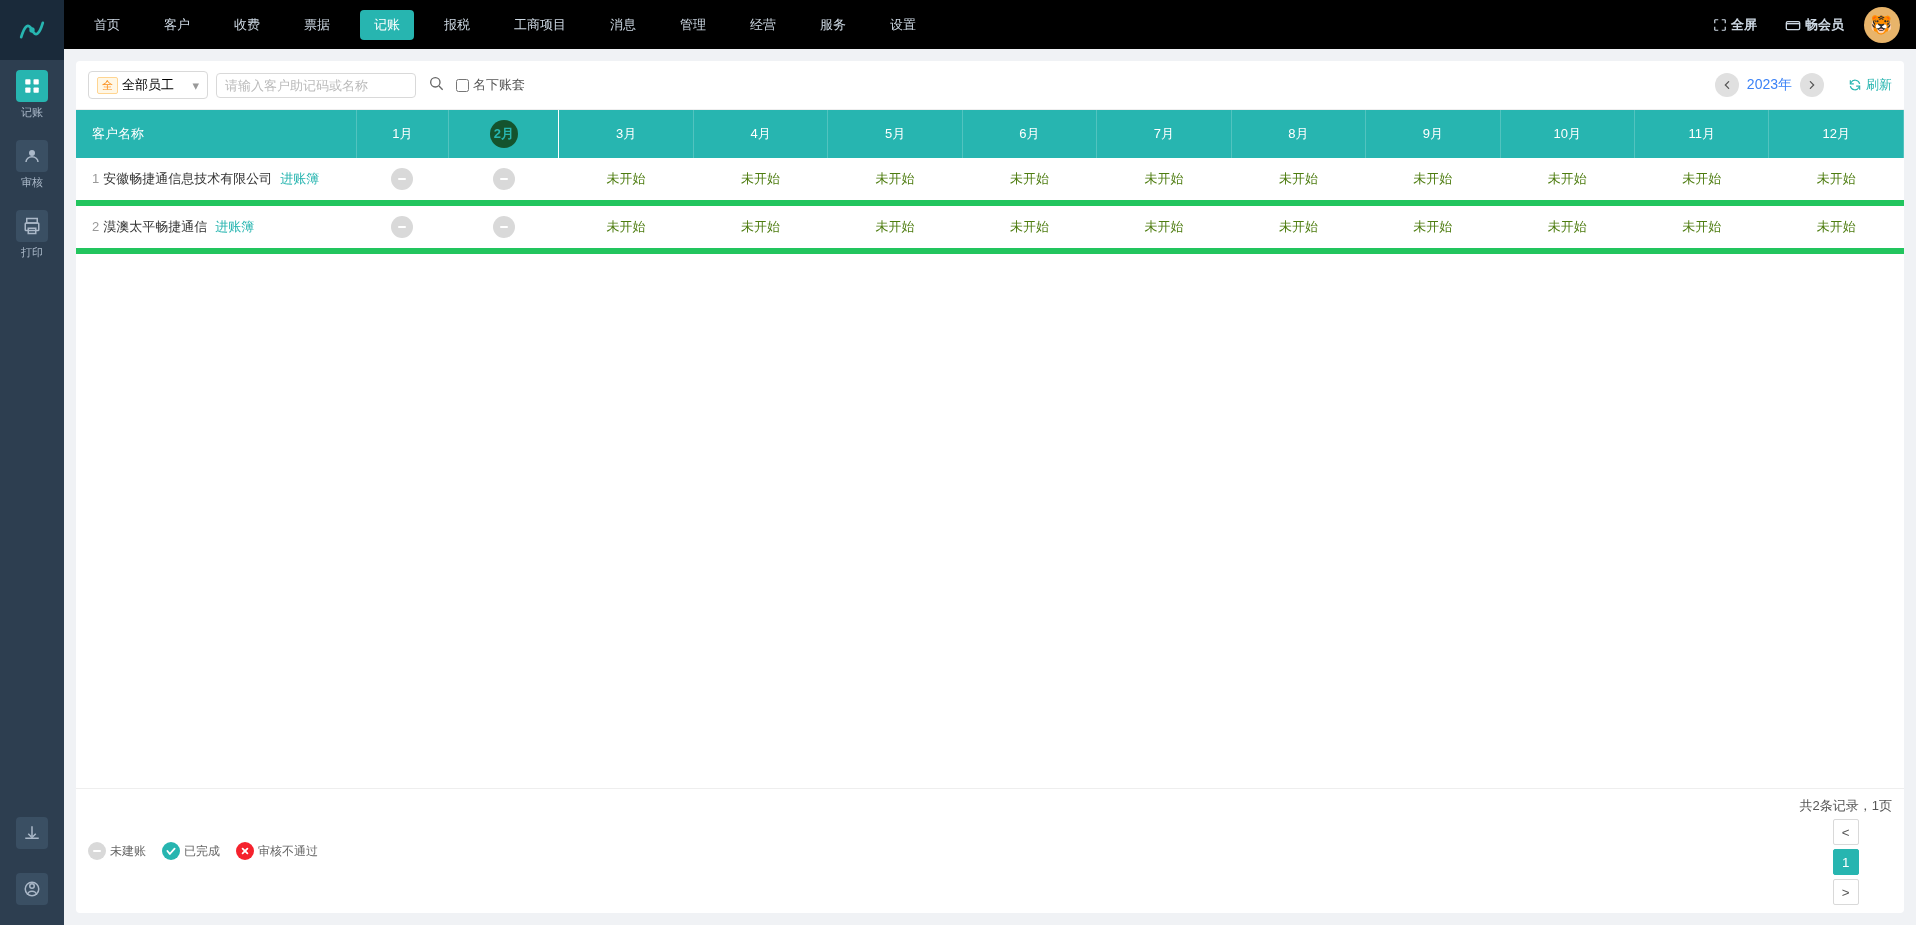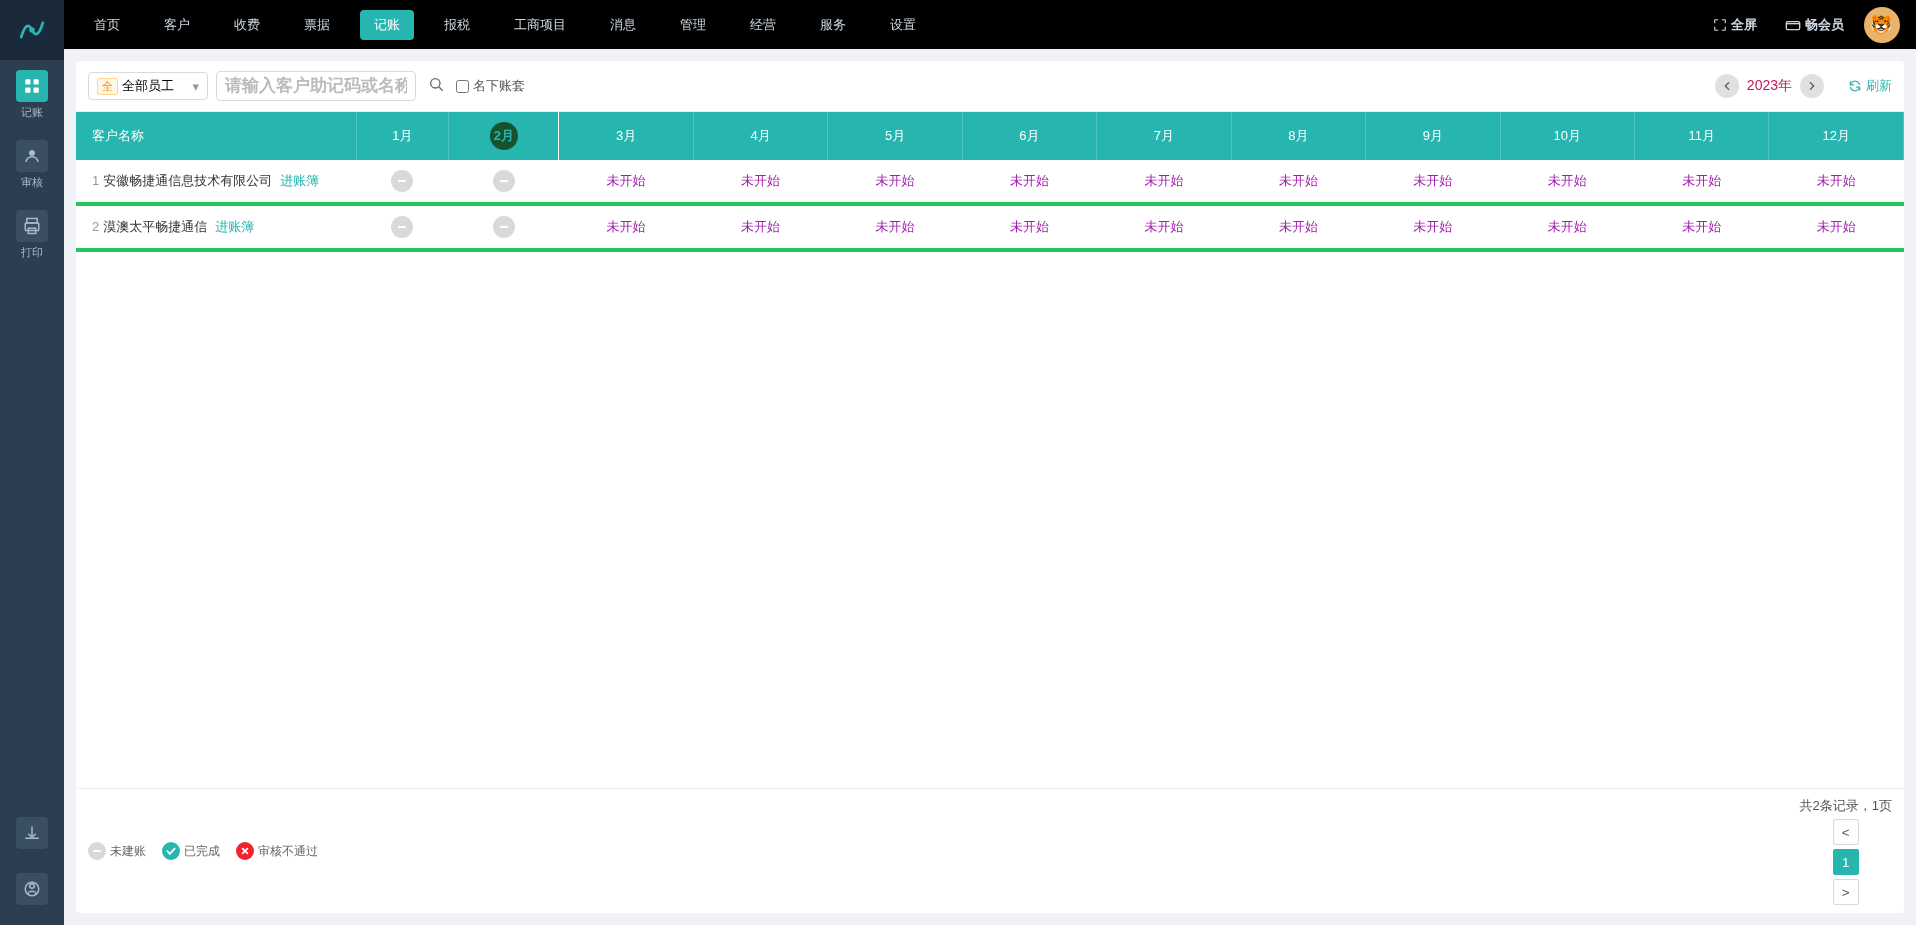--- a/index.html
+++ b/index.html
@@ -143,35 +143,34 @@
       border-radius: 2px;
       padding: 0 4px;
       font-size: 11px;
     }
     .employee-select .arrow { color: #999; margin-left: auto; }
     .search-input {
       border: 1px solid #d9d9d9;
       border-radius: 4px;
       padding: 4px 8px;
       width: 200px;
-      font-size: 17px;
+      font-size: 13px;
       color: #1d4ed8;
-      font-weight: bold;
     }
     .search-input::placeholder { color: #bbb; }
     .search-btn {
       background: none; border: none; cursor: pointer;
       color: #666; font-size: 16px; padding: 4px;
     }
     .checkbox-label {
       display: flex; align-items: center; gap: 4px; cursor: pointer; color: #555;
     }
     .year-nav {
       display: flex; align-items: center; gap: 8px; margin-left: auto;
-      color: #be185d; font-size: 14px;
+      color: #3b82f6; font-size: 14px;
     }
     .year-nav .arrow-btn {
       width: 24px; height: 24px; border-radius: 50%;
       background: #e0e0e0; border: none; cursor: pointer;
       display: flex; align-items: center; justify-content: center;
       color: #555;
     }
     .refresh-btn {
       margin-left: 16px;
       background: none; border: none; cursor: pointer;
@@ -210,42 +209,42 @@
       width: 28px; height: 28px;
       border-radius: 50%;
       background: #14532d;
       color: #27b5b0;
       align-items: center;
       justify-content: center;
       font-weight: bold;
       font-size: 13px;
     }
     tbody tr {
-      border-bottom: 4px solid #22c55e;
+      border-bottom: 6px solid #22c55e;
     }
     tbody td {
       padding: 10px 8px;
       text-align: center;
       font-size: 13px;
       color: #555;
     }
     tbody td:first-child { text-align: left; padding-left: 16px; }
     .client-name { color: #333; }
     .link-btn { color: #27b5b0; cursor: pointer; margin-left: 8px; text-decoration: none; }
     .status-dot {
       display: inline-flex;
       width: 22px; height: 22px;
       border-radius: 50%;
       background: #d9d9d9;
       align-items: center;
       justify-content: center;
       color: #fff;
       font-size: 14px;
     }
-    .status-not-started { color: #a21caf; font-size: 13px; }
+    .status-not-started { color: #4d7c0f; font-size: 13px; }
 
     
     .footer {
       display: flex;
       align-items: center;
       padding: 8px 12px;
       border-top: 1px solid #eee;
       font-size: 12px;
       color: #666;
       flex-shrink: 0;

